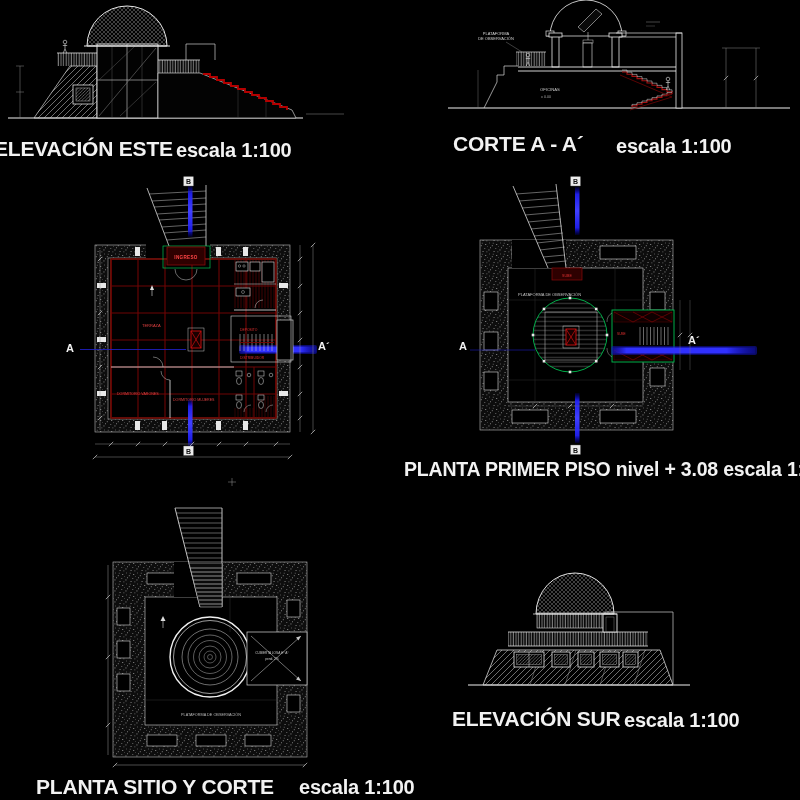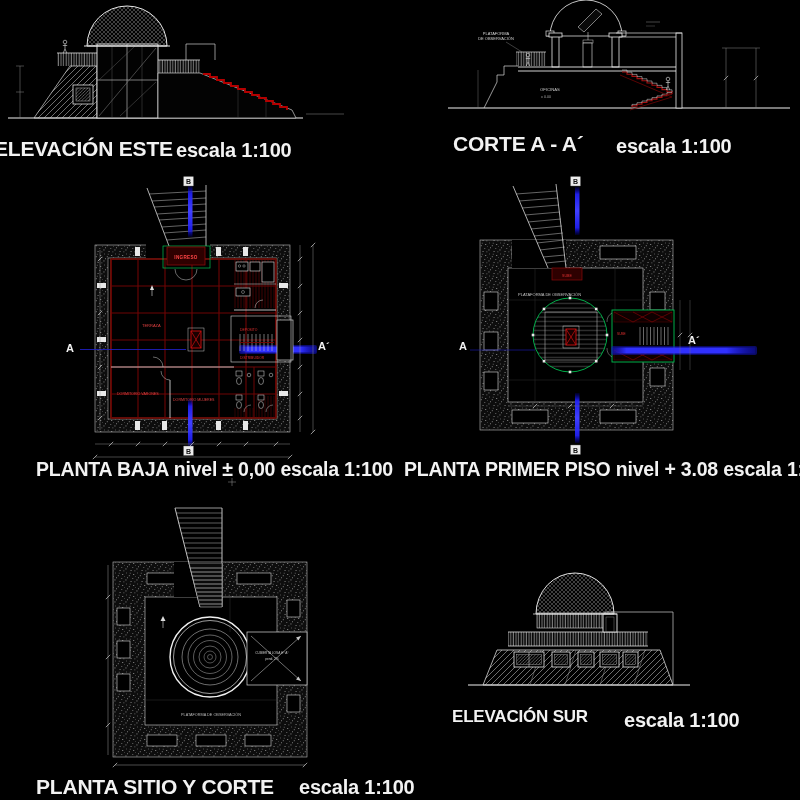--- a/index.html
+++ b/index.html
@@ -571,23 +571,22 @@
   <line x1="533" y1="614" x2="617" y2="614" stroke="#e0e0e0" stroke-width="0.8"></line>
 </g>
 </svg>
 
 <div class="title" style="left:-6px;top:137px;font-size:21px;">ELEVACIÓN ESTE</div>
 <div class="title" style="left:176px;top:139px;font-size:20px;">escala 1:100</div>
 
 <div class="title" style="left:453px;top:132px;font-size:21px;">CORTE A - A´</div>
 <div class="title" style="left:616px;top:135px;font-size:20px;">escala 1:100</div>
 
-<div class="title" style="left:36px;top:458px;font-size:19.5px;">PLANTA BAJA nivel ± 0,00 escala 1:100</div>
 
 <div class="title" style="left:404px;top:458px;font-size:19.5px;">PLANTA PRIMER PISO nivel + 3.08 escala 1:100</div>
 
 <div class="title" style="left:36px;top:775px;font-size:21px;">PLANTA SITIO Y CORTE</div>
 <div class="title" style="left:299px;top:776px;font-size:20px;">escala 1:100</div>
 
-<div class="title" style="left:452px;top:707px;font-size:17px;">ELEVACIÓN SUR</div>
+<div class="title" style="left:452px;top:707px;font-size:21px;">ELEVACIÓN SUR</div>
 <div class="title" style="left:624px;top:709px;font-size:20px;">escala 1:100</div>
 
 </div>
 
 </body></html>

